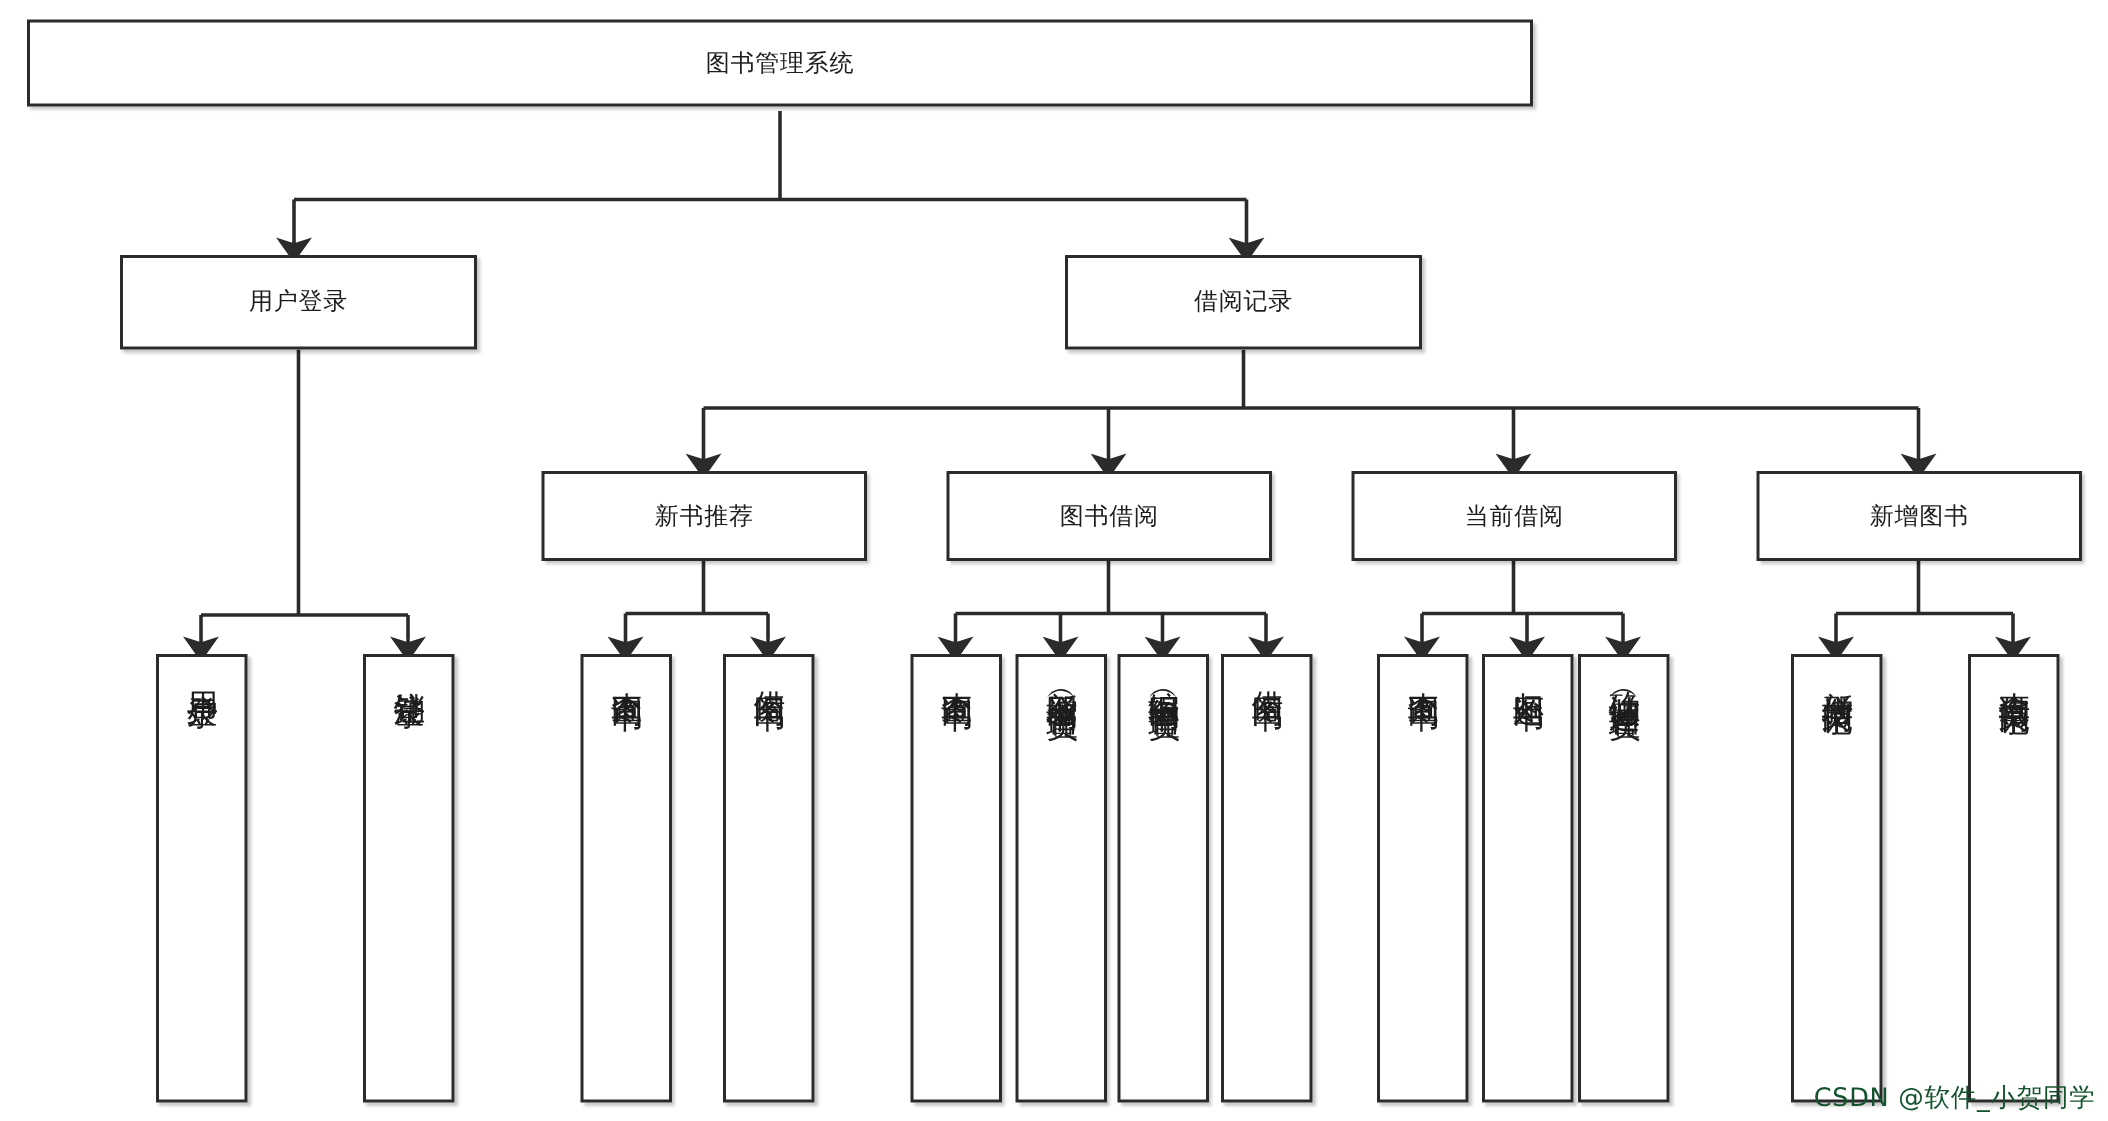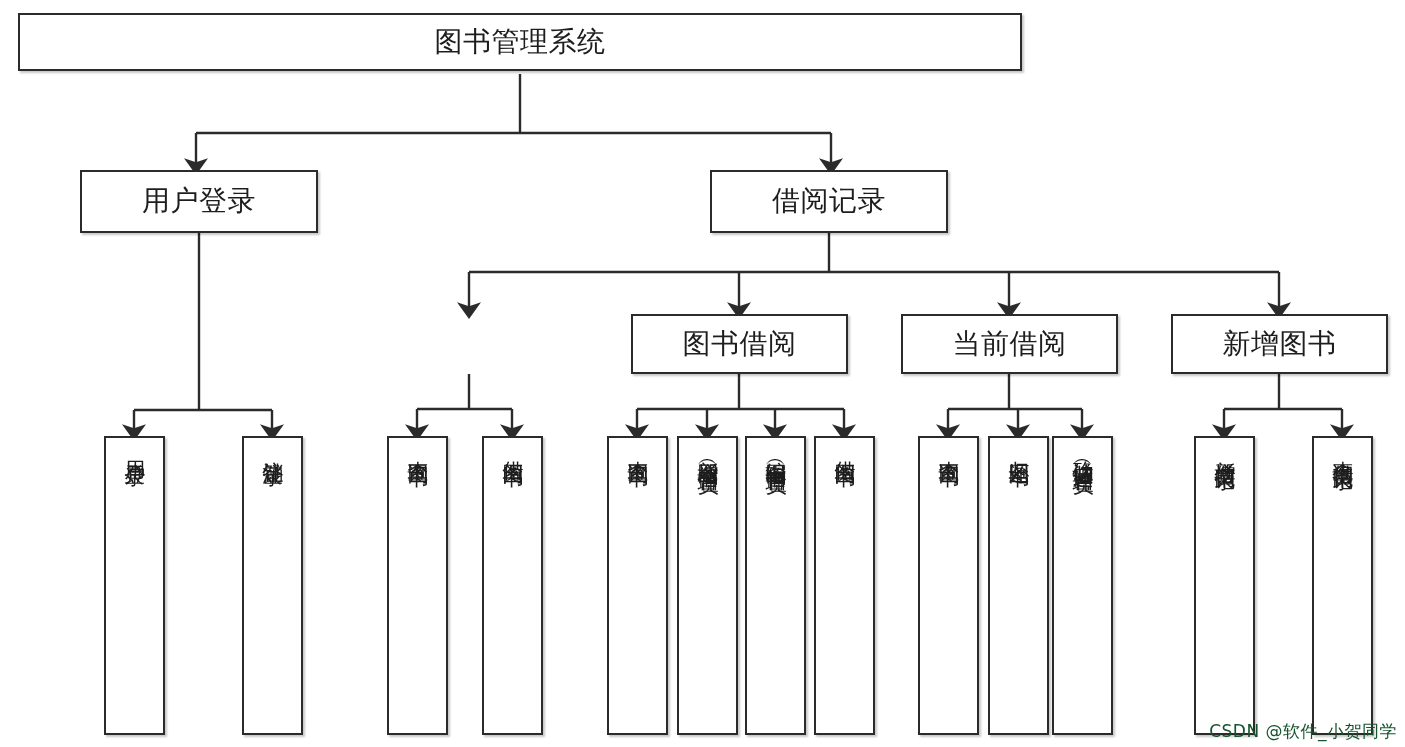--- a/index.html
+++ b/index.html
@@ -33,21 +33,21 @@
     border: 2px solid #2b2b2b;
     box-shadow: 2px 2px 2px rgba(0,0,0,0.22);
     display: flex;
     align-items: center;
     justify-content: center;
     color: #1d1d1d;
     text-align: center;
     line-height: 1.15;
   }
   .node.horiz {
-    font-size: 28px;
+    font-size: 16px;
     letter-spacing: 0.5px;
   }
   .node.vert {
     font-size: 21px;
     letter-spacing: 1px;
     align-items: flex-start;
     justify-content: center;
     padding-top: 6px;
   }
   .node.vert .vtext {
@@ -133,20 +133,23 @@
   </div>
 
   <div class="node horiz" style="left:80px; top:170px; width:238px; height:63px;">
     <span>用户登录</span>
   </div>
 
   <div class="node horiz" style="left:710px; top:170px; width:238px; height:63px;">
     <span>借阅记录</span>
   </div>
 
+  <div class="node horiz" style="left:361px; top:314px; width:217px; height:60px;">
+    <span>新书推荐</span>
+  </div>
 
   <div class="node horiz" style="left:901px; top:314px; width:217px; height:60px;">
     <span>当前借阅</span>
   </div>
 
   <div class="node horiz" style="left:631px; top:314px; width:217px; height:60px;">
     <span>图书借阅</span>
   </div>
 
   <div class="node horiz" style="left:1171px; top:314px; width:217px; height:60px;">

